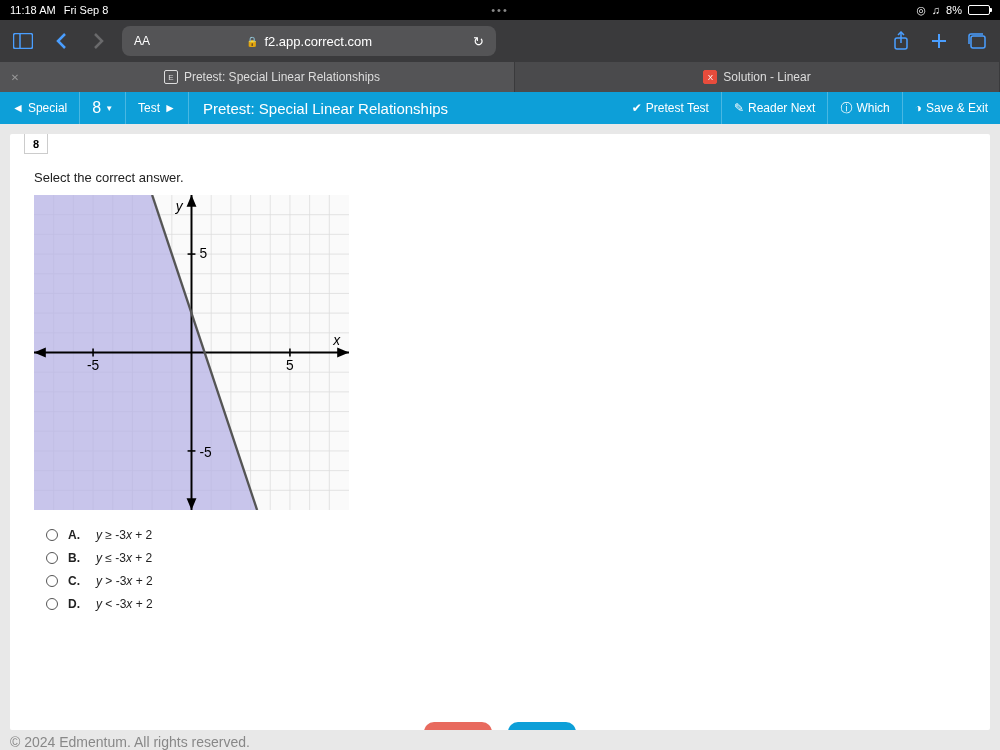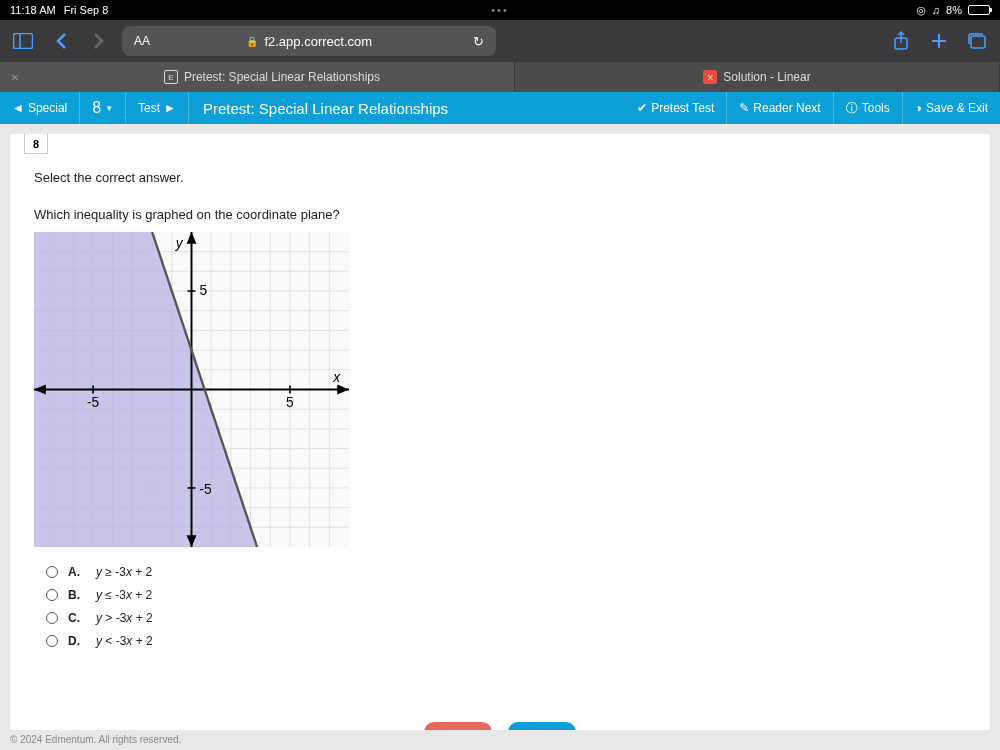--- a/index.html
+++ b/index.html
@@ -33,32 +33,32 @@
 .ab-btn.noborder { border:none; }
 .ab-title { padding:0 14px; font-size:15px; }
 .ab-spacer { flex:1; }
 .qnum { font-size:16px; font-weight:300; }
 .caret-down { font-size:8px; }
 
 .content-area { height:606px; background:#e8e8e8; padding:10px 10px 0 10px; overflow:hidden; }
 .card { background:#fff; border-radius:2px; height:100%; position:relative; padding:8px 24px 0 24px; }
 .q-badge { position:absolute; top:0; left:14px; width:24px; height:20px; background:#fff; border:1px solid #ccc; border-top:none; display:flex; align-items:center; justify-content:center; font-size:11px; font-weight:bold; }
 .q-body { padding-top:28px; font-size:13px; color:#222; }
-.q-instr { margin-bottom:22px; }
+.q-instr { margin-bottom:10px; }
 .q-prompt { margin-bottom:10px; }
 
 .graph { width:315px; height:315px; background:#fafafa; position:relative; border:none; margin-bottom:18px; }
 
 .answers { padding-left:12px; }
 .answer-row { display:flex; align-items:center; gap:10px; margin-bottom:9px; font-size:12px; }
 .radio { width:12px; height:12px; border:1.5px solid #555; border-radius:50%; }
 .ans-letter { font-weight:bold; width:18px; }
 .ans-text i { font-style:italic; }
 
-.footer { height:20px; padding:4px 10px; font-size:10px; color:#888; }
+.footer { height:20px; padding:4px 10px; font-size:14px; color:#888; }
 .btn-strip { position:absolute; bottom:-2px; left:50%; transform:translateX(-50%); display:flex; gap:16px; }
 .pill { width:68px; height:10px; border-radius:10px 10px 0 0; }
 .pill.red { background:#e86a5e; }
 .pill.blue { background:#0d9fd8; }
 </style>
 </head>
 <body>
 
 <div class="status-bar">
   <div class="status-left">
@@ -149,34 +149,33 @@
   <div class="ab-btn">
       <span>✔</span>
       <span>Pretest Test</span>
     </div>
   <div class="ab-btn">
       <span>✎</span>
       <span>Reader Next</span>
     </div>
   <div class="ab-btn">
       <span>ⓘ</span>
-      <span>Tools</span>
+      <span>Which</span>
     </div>
   <div class="ab-btn noborder">
       <span>◑</span>
       <span>Save &amp; Exit</span>
     </div>
 </div>
 
 <div class="content-area">
   <div class="card">
     <div class="q-badge">8</div>
     <div class="q-body">
       <div class="q-instr">Select the correct answer.</div>
-      <div class="q-prompt">Which inequality is graphed on the coordinate plane?</div>
 
       <div class="graph">
         <svg width="315" height="315" viewBox="-8 -8 16 16" preserveAspectRatio="xMidYMid meet">
           <g transform="scale(1,-1)">
 
           <g stroke="#ddd" stroke-width="0.04">
             <line x1="-8" y1="-7" x2="8" y2="-7"></line>
                 <line x1="-8" y1="-6" x2="8" y2="-6"></line>
                 <line x1="-8" y1="-5" x2="8" y2="-5"></line>
                 <line x1="-8" y1="-4" x2="8" y2="-4"></line>

